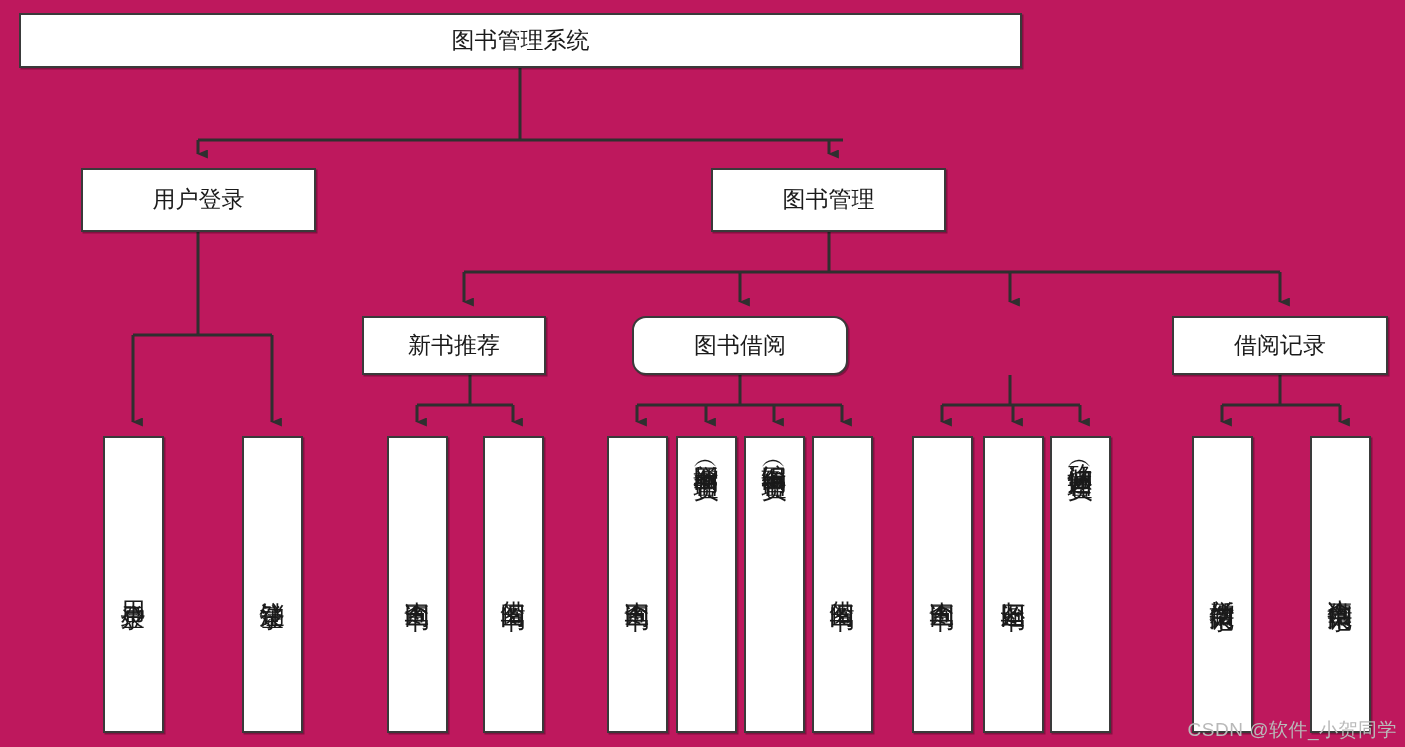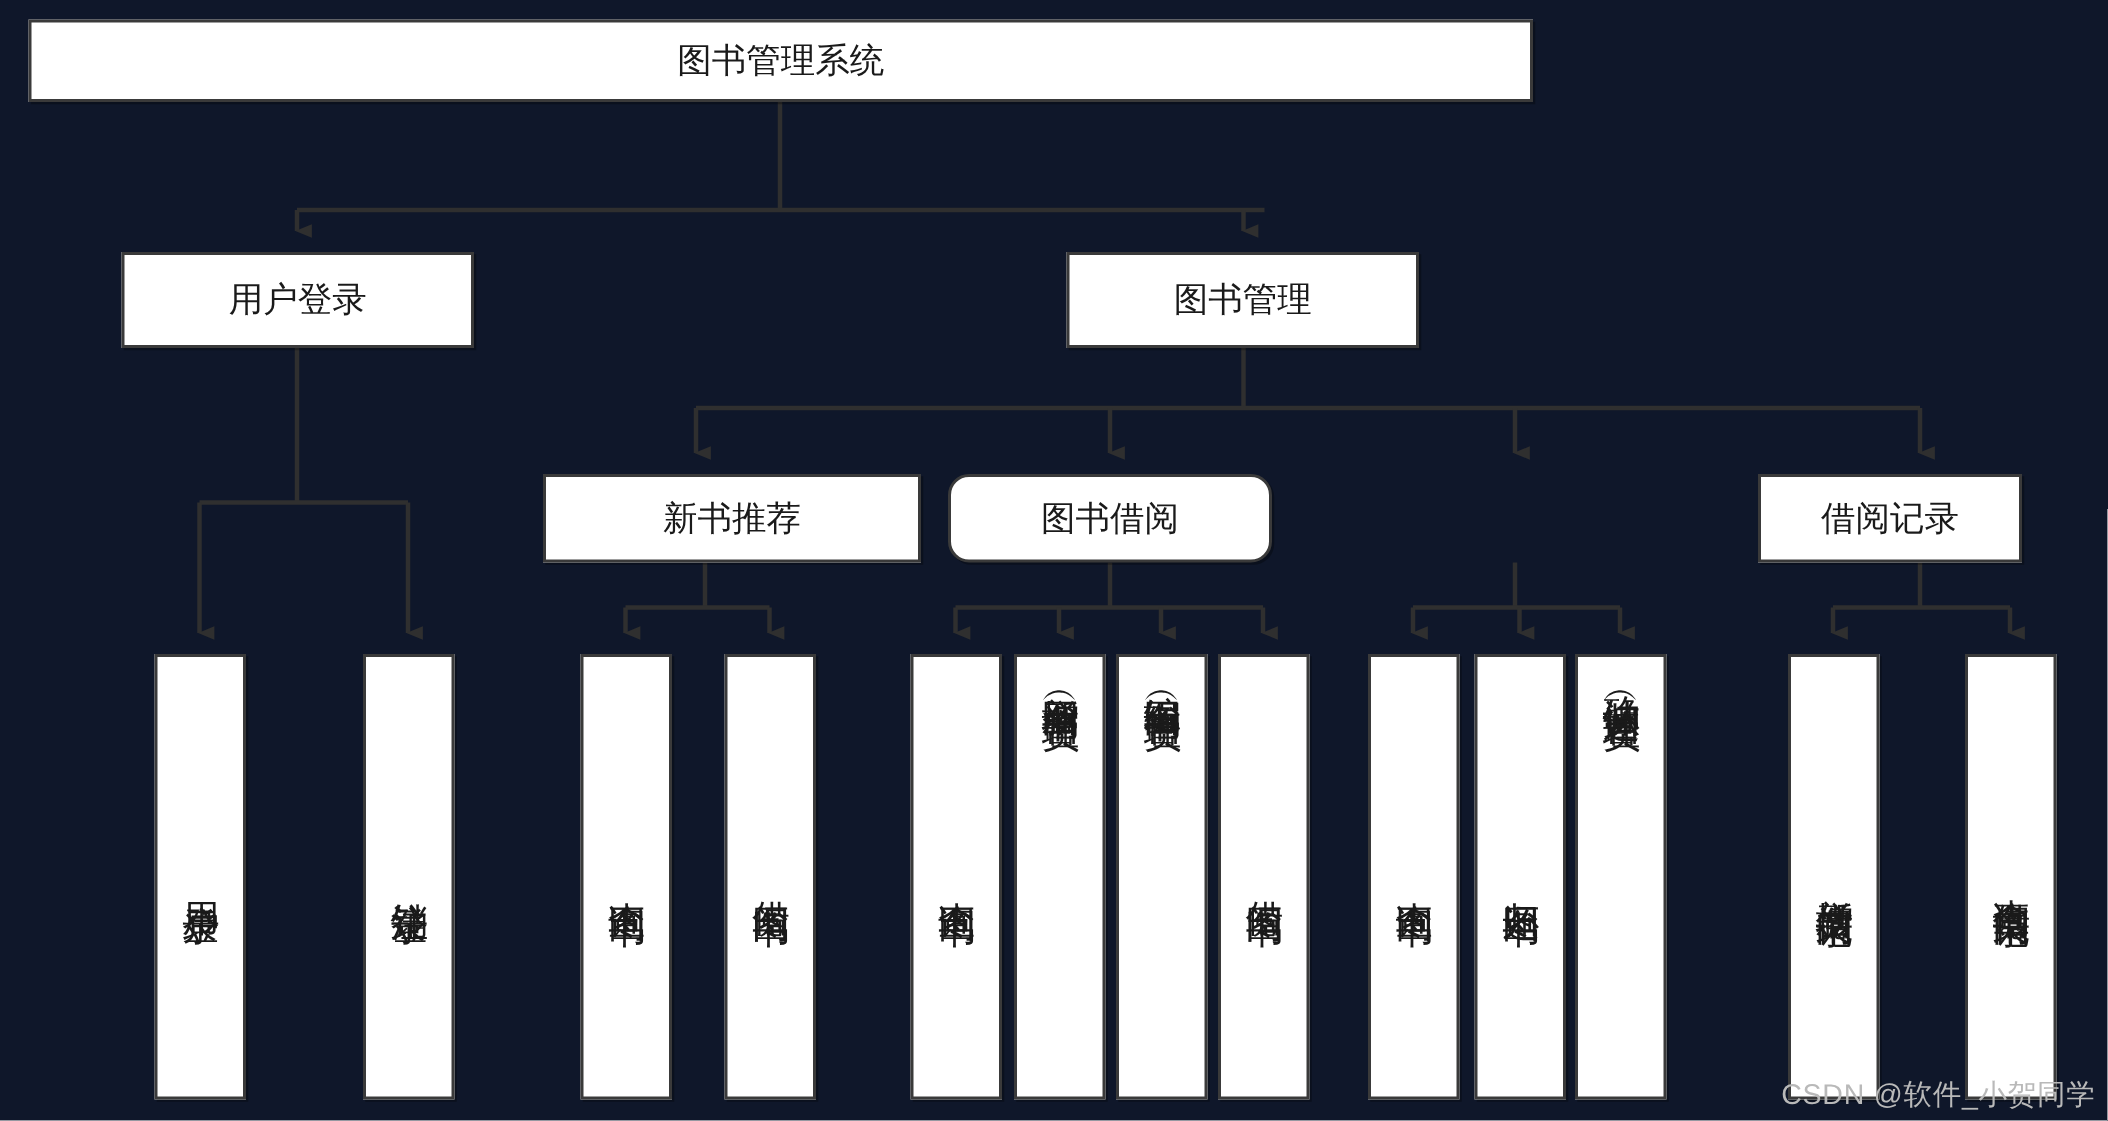--- a/index.html
+++ b/index.html
@@ -7,21 +7,21 @@
     padding: 0;
     background: #ffffff;
   }
   body {
     font-family: "Liberation Sans", sans-serif;
   }
   #canvas {
     position: relative;
     width: 1405px;
     height: 747px;
-    background: #0f172a;
+    background: #be185d;
     overflow: hidden;
   }
   svg#wires {
     position: absolute;
     left: 0;
     top: 0;
     width: 1405px;
     height: 747px;
   }
   .node {
@@ -128,27 +128,27 @@
     <span class="label">图书管理系统</span>
   </div>
 
   <div class="node horiz" style="left: 81px; top: 168px; width: 235px; height: 64px;">
     <span class="label">用户登录</span>
   </div>
   <div class="node horiz" style="left: 711px; top: 168px; width: 235px; height: 64px;">
     <span class="label">图书管理</span>
   </div>
 
-  <div class="node horiz" style="left: 362px; top: 316px; width: 252px; height: 59px; align-items: center;">
+  <div class="node horiz" style="left: 362px; top: 316px; width: 184px; height: 59px; align-items: center;">
     <span class="label">新书推荐</span>
   </div>
   <div class="node horiz" style="left: 632px; top: 316px; width: 216px; height: 59px; border-radius: 14px;">
     <span class="label">图书借阅</span>
   </div>
-  <div class="node horiz" style="left: 1172px; top: 316px; width: 176px; height: 59px;">
+  <div class="node horiz" style="left: 1172px; top: 316px; width: 216px; height: 59px;">
     <span class="label">借阅记录</span>
   </div>
 
   <div class="node vert centered" style="left: 103px; top: 436px; width: 61px; height: 297px;">
     <span class="label">用户登录</span>
   </div>
   <div class="node vert centered" style="left: 242px; top: 436px; width: 61px; height: 297px;">
     <span class="label">注销登录</span>
   </div>
   <div class="node vert centered" style="left: 387px; top: 436px; width: 61px; height: 297px;">

